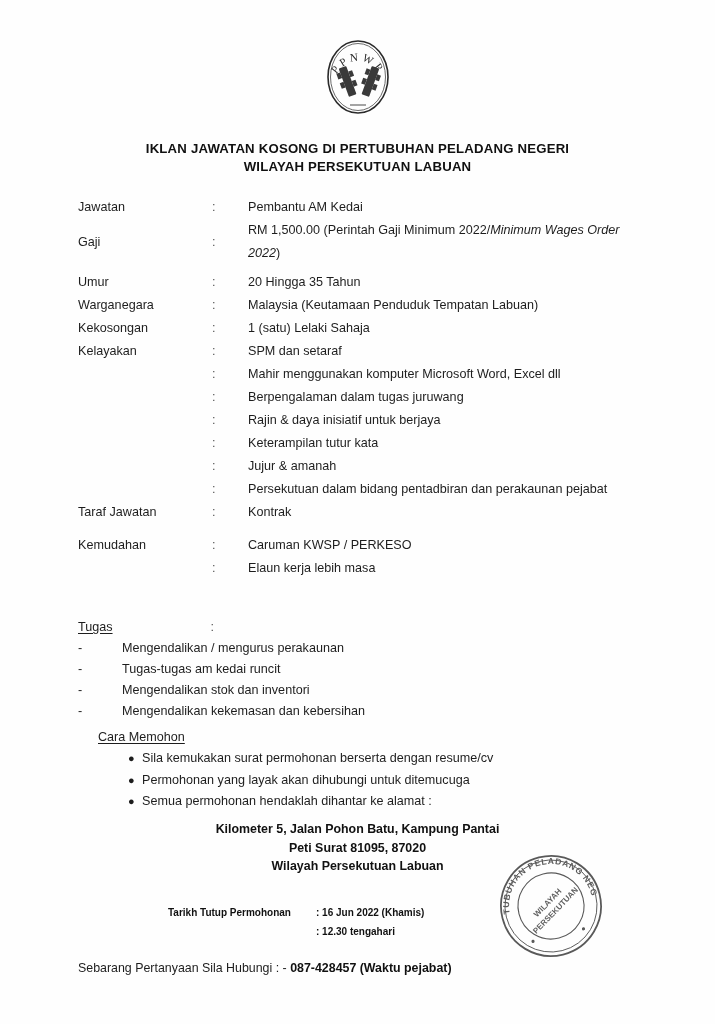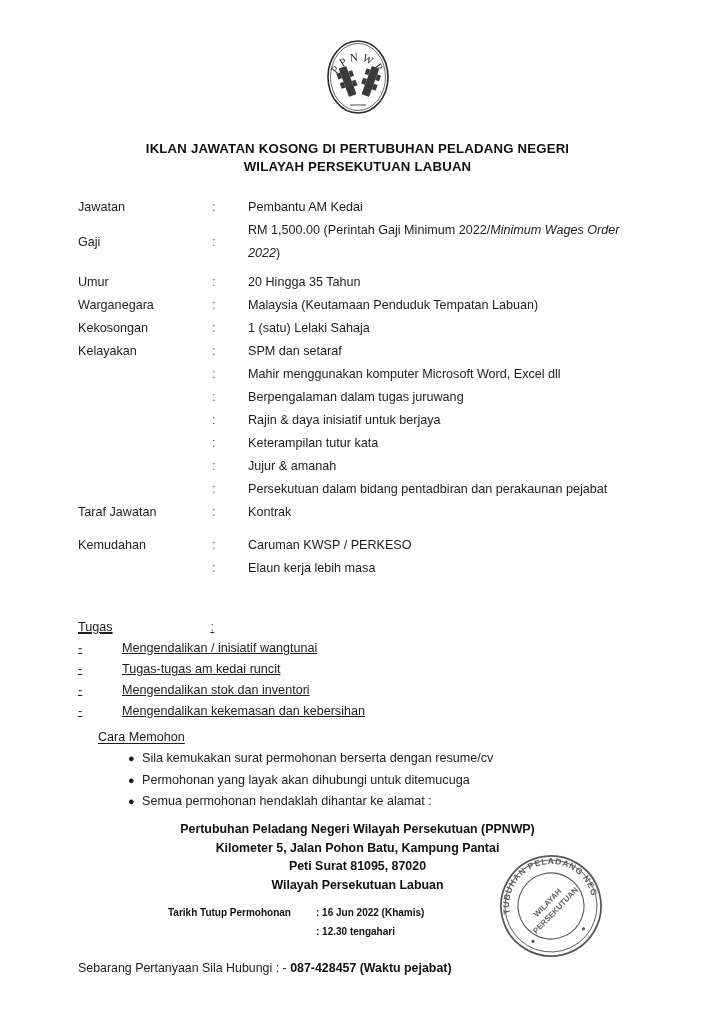--- a/index.html
+++ b/index.html
@@ -85,21 +85,21 @@
   .spacer-6 { height: 6px; }
   .spacer-10 { height: 10px; }
 
   
   .section {
     position: absolute;
     left: 78px;
     font-size: 12.6px;
     color: #1d1d1d;
   }
-  .sec-tugas { top: 620px; width: 560px; text-decoration: underline; }
+  .sec-tugas { top: 620px; width: 560px; }
   .sec-head {
     display: flex;
     align-items: baseline;
   }
   .sec-head .head-text {
     text-decoration: underline;
     text-underline-offset: 2px;
   }
   .sec-head .head-colon {
     margin-left: 98px;
@@ -329,21 +329,21 @@
   </div>
 
   <div class="section sec-tugas">
     <div class="sec-head">
       <span class="head-text">Tugas</span>
       <span class="head-colon">:</span>
     </div>
     <div class="dash-list">
       <div class="dash-item">
         <span class="mark">-</span>
-        <span class="txt">Mengendalikan / inisiatif wangtunai</span>
+        <span class="txt">Mengendalikan / mengurus perakaunan</span>
       </div>
       <div class="dash-item">
         <span class="mark">-</span>
         <span class="txt">Tugas-tugas am kedai runcit</span>
       </div>
       <div class="dash-item">
         <span class="mark">-</span>
         <span class="txt">Mengendalikan stok dan inventori</span>
       </div>
       <div class="dash-item">
@@ -367,21 +367,20 @@
         <span class="txt">Permohonan yang layak akan dihubungi untuk ditemucuga</span>
       </div>
       <div class="bullet-item">
         <span class="dot">●</span>
         <span class="txt">Semua permohonan hendaklah dihantar ke alamat :</span>
       </div>
     </div>
   </div>
 
   <div class="address">
-    <div>Pertubuhan Peladang Negeri Wilayah Persekutuan (PPNWP)</div>
     <div>Kilometer 5, Jalan Pohon Batu, Kampung Pantai</div>
     <div>Peti Surat 81095, 87020</div>
     <div>Wilayah Persekutuan Labuan</div>
   </div>
 
   <div class="closing">
     <div class="crow">
       <span class="clabel">Tarikh Tutup Permohonan</span>
       <span class="cval">: 16 Jun 2022 (Khamis)</span>
     </div>

